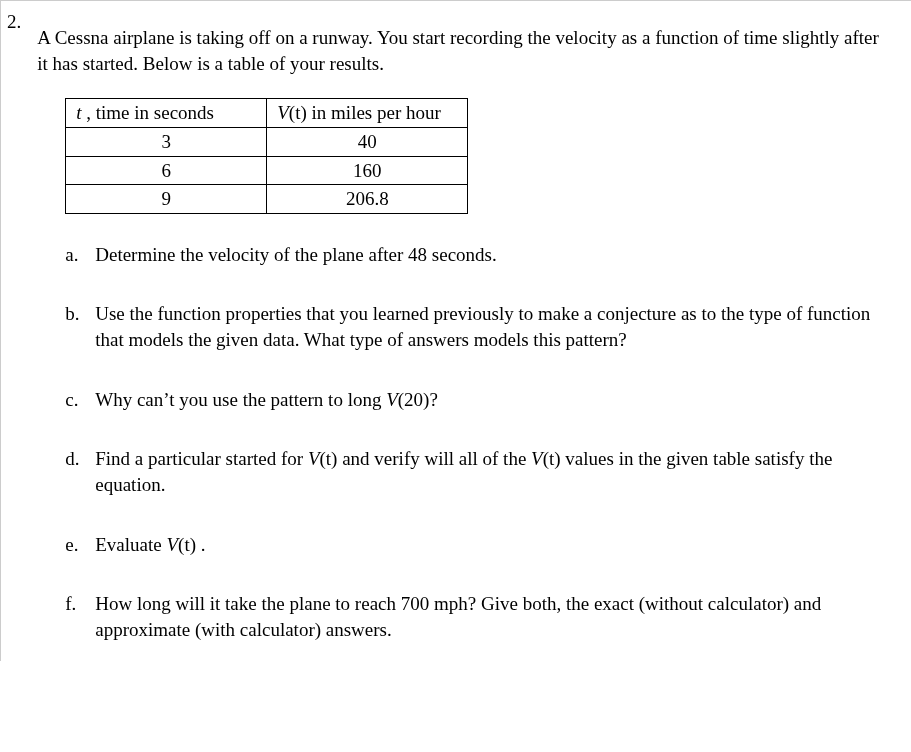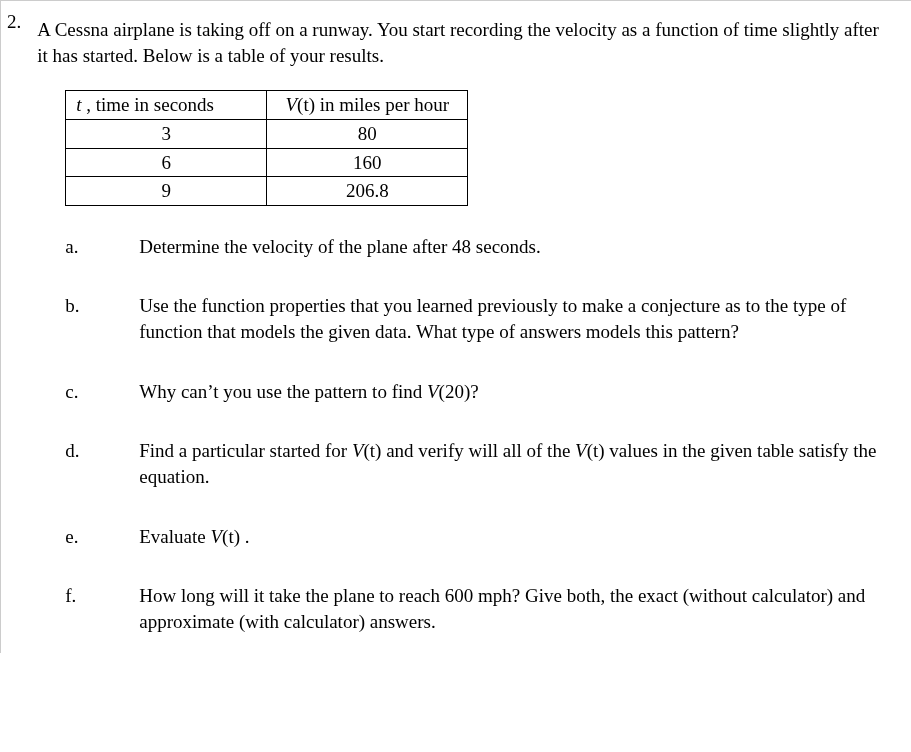--- a/index.html
+++ b/index.html
@@ -17,38 +17,38 @@
     display: flex;
     gap: 16px;
   }
   .num {
     flex: 0 0 auto;
   }
   .stem {
     flex: 1 1 auto;
   }
   .intro {
-    margin: 8px 0 22px 0;
+    margin: 16px 0 22px 0;
   }
   table.data {
     border-collapse: collapse;
     margin: 0 0 28px 28px;
   }
   table.data th, table.data td {
     border: 1px solid #000;
     padding: 1px 10px;
     font-weight: normal;
     text-align: center;
     min-width: 180px;
   }
   table.data th {
     text-align: left;
   }
   table.data th:nth-child(2) {
-    text-align: center;
+    text-align: left;
   }
   .ivar {
     font-style: italic;
   }
   ol.subparts {
     list-style: none;
     padding: 0 0 0 28px;
     margin: 0;
   }
   ol.subparts > li {
@@ -58,21 +58,20 @@
   }
   ol.subparts > li:last-child {
     margin-bottom: 0;
   }
   .marker {
     flex: 0 0 auto;
     min-width: 16px;
   }
   .qtext {
     flex: 1 1 auto;
-    margin-left: 44px;
   }
 </style>
 </head>
 <body>
 
 <div class="problem">
   <div class="num">2.</div>
   <div class="stem">
     <p class="intro">A Cessna airplane is taking off on a runway.  You start recording the velocity as a function of time slightly after it has started.  Below is a table of your results.</p>
 
@@ -81,21 +80,21 @@
           <tr>
         <th>
           <span class="ivar">t</span><span> , time in seconds</span>
         </th>
         <th>
           <span class="ivar">V</span><span>(t)</span><span>  in miles per hour</span>
         </th>
       </tr>
       <tr>
         <td>3</td>
-        <td>80</td>
+        <td>40</td>
       </tr>
       <tr>
         <td>6</td>
         <td>160</td>
       </tr>
       <tr>
         <td>9</td>
         <td>206.8</td>
       </tr>
     </tbody>
@@ -106,34 +105,34 @@
         <span class="marker">a.</span>
         <span class="qtext">Determine the velocity of the plane after 48 seconds.</span>
       </li>
       <li>
         <span class="marker">b.</span>
         <span class="qtext">Use the function properties that you learned previously to make a conjecture as to the type of function that models the given data.  What type of answers models this pattern?</span>
       </li>
       <li>
         <span class="marker">c.</span>
         <span class="qtext">
-          <span>Why can’t you use the pattern to find </span><span class="ivar">V</span><span>(20)</span><span>?</span>
+          <span>Why can’t you use the pattern to long </span><span class="ivar">V</span><span>(20)</span><span>?</span>
         </span>
       </li>
       <li>
         <span class="marker">d.</span>
         <span class="qtext">
           <span>Find a particular started for </span><span class="ivar">V</span><span>(t)</span><span> and verify will all of the </span><span class="ivar">V</span><span>(t)</span><span> values in the given table satisfy the equation.</span>
         </span>
       </li>
       <li>
         <span class="marker">e.</span>
         <span class="qtext">
           <span>Evaluate </span><span class="ivar">V</span><span>(t)</span><span> .</span>
         </span>
       </li>
       <li>
         <span class="marker">f.</span>
-        <span class="qtext">How long will it take the plane to reach 600 mph? Give both, the exact (without calculator) and approximate (with calculator) answers.</span>
+        <span class="qtext">How long will it take the plane to reach 700 mph? Give both, the exact (without calculator) and approximate (with calculator) answers.</span>
       </li>
     </ol>
   </div>
 </div>
 
 </body></html>

